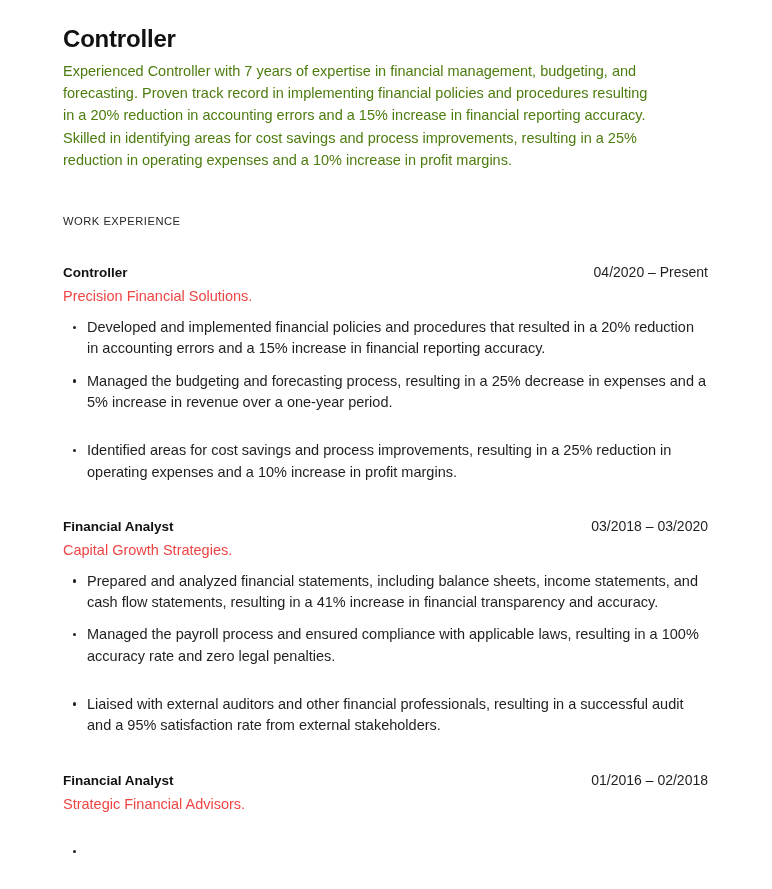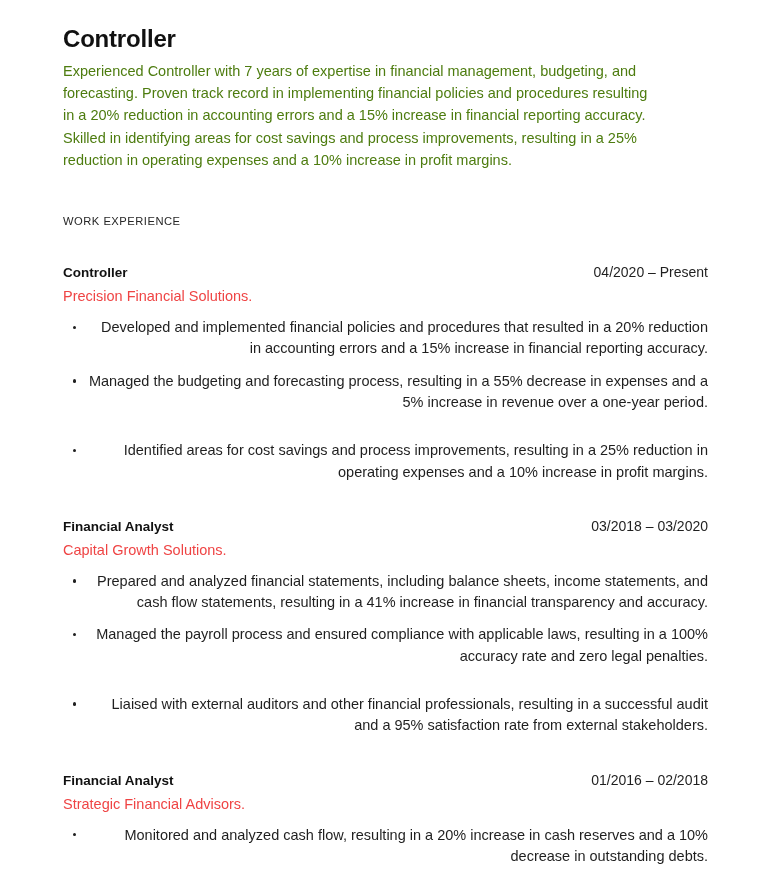--- a/index.html
+++ b/index.html
@@ -68,21 +68,20 @@
     font-size: 14.5px;
     color: #ef4444;
     line-height: 21px;
     margin-top: 4px;
   }
   ul.bullets {
     list-style: none;
     margin: 10px 0 0 0;
     padding: 0;
     width: 645px;
-    text-align: right;
   }
   ul.bullets li {
     position: relative;
     padding-left: 24px;
     font-size: 14.5px;
     line-height: 21.3px;
     color: #1f1f1f;
     margin-bottom: 11px;
   }
   ul.bullets li:last-child {
@@ -112,44 +111,43 @@
   <div class="section-label">WORK EXPERIENCE</div>
 
   <div class="job job-1">
     <div class="job-headrow">
       <span class="job-title">Controller</span>
       <span class="job-dates">04/2020 – Present</span>
     </div>
     <div class="job-company">Precision Financial Solutions.</div>
     <ul class="bullets">
       <li><span class="dot"></span><span>Developed and implemented financial policies and procedures that resulted in a 20% reduction in accounting errors and a 15% increase in financial reporting accuracy.</span></li>
-      <li><span class="dot"></span><span>Managed the budgeting and forecasting process, resulting in a 55% decrease in expenses and a 5% increase in revenue over a one-year period.</span></li>
+      <li><span class="dot"></span><span>Managed the budgeting and forecasting process, resulting in a 25% decrease in expenses and a 5% increase in revenue over a one-year period.</span></li>
       <li><span class="dot"></span><span>Identified areas for cost savings and process improvements, resulting in a 25% reduction in operating expenses and a 10% increase in profit margins.</span></li>
     </ul>
   </div>
 
   <div class="job">
     <div class="job-headrow">
       <span class="job-title">Financial Analyst</span>
       <span class="job-dates">03/2018 – 03/2020</span>
     </div>
-    <div class="job-company">Capital Growth Solutions.</div>
+    <div class="job-company">Capital Growth Strategies.</div>
     <ul class="bullets">
       <li><span class="dot"></span><span>Prepared and analyzed financial statements, including balance sheets, income statements, and cash flow statements, resulting in a 41% increase in financial transparency and accuracy.</span></li>
       <li><span class="dot"></span><span>Managed the payroll process and ensured compliance with applicable laws, resulting in a 100% accuracy rate and zero legal penalties.</span></li>
       <li><span class="dot"></span><span>Liaised with external auditors and other financial professionals, resulting in a successful audit and a 95% satisfaction rate from external stakeholders.</span></li>
     </ul>
   </div>
 
   <div class="job">
     <div class="job-headrow">
       <span class="job-title">Financial Analyst</span>
       <span class="job-dates">01/2016 – 02/2018</span>
     </div>
     <div class="job-company">Strategic Financial Advisors.</div>
     <ul class="bullets">
-      <li><span class="dot"></span><span>Monitored and analyzed cash flow, resulting in a 20% increase in cash reserves and a 10% decrease in outstanding debts.</span></li>
       <li><span class="dot"></span></li>
 
     </ul>
   </div>
 
 </div>
 
 </body></html>

